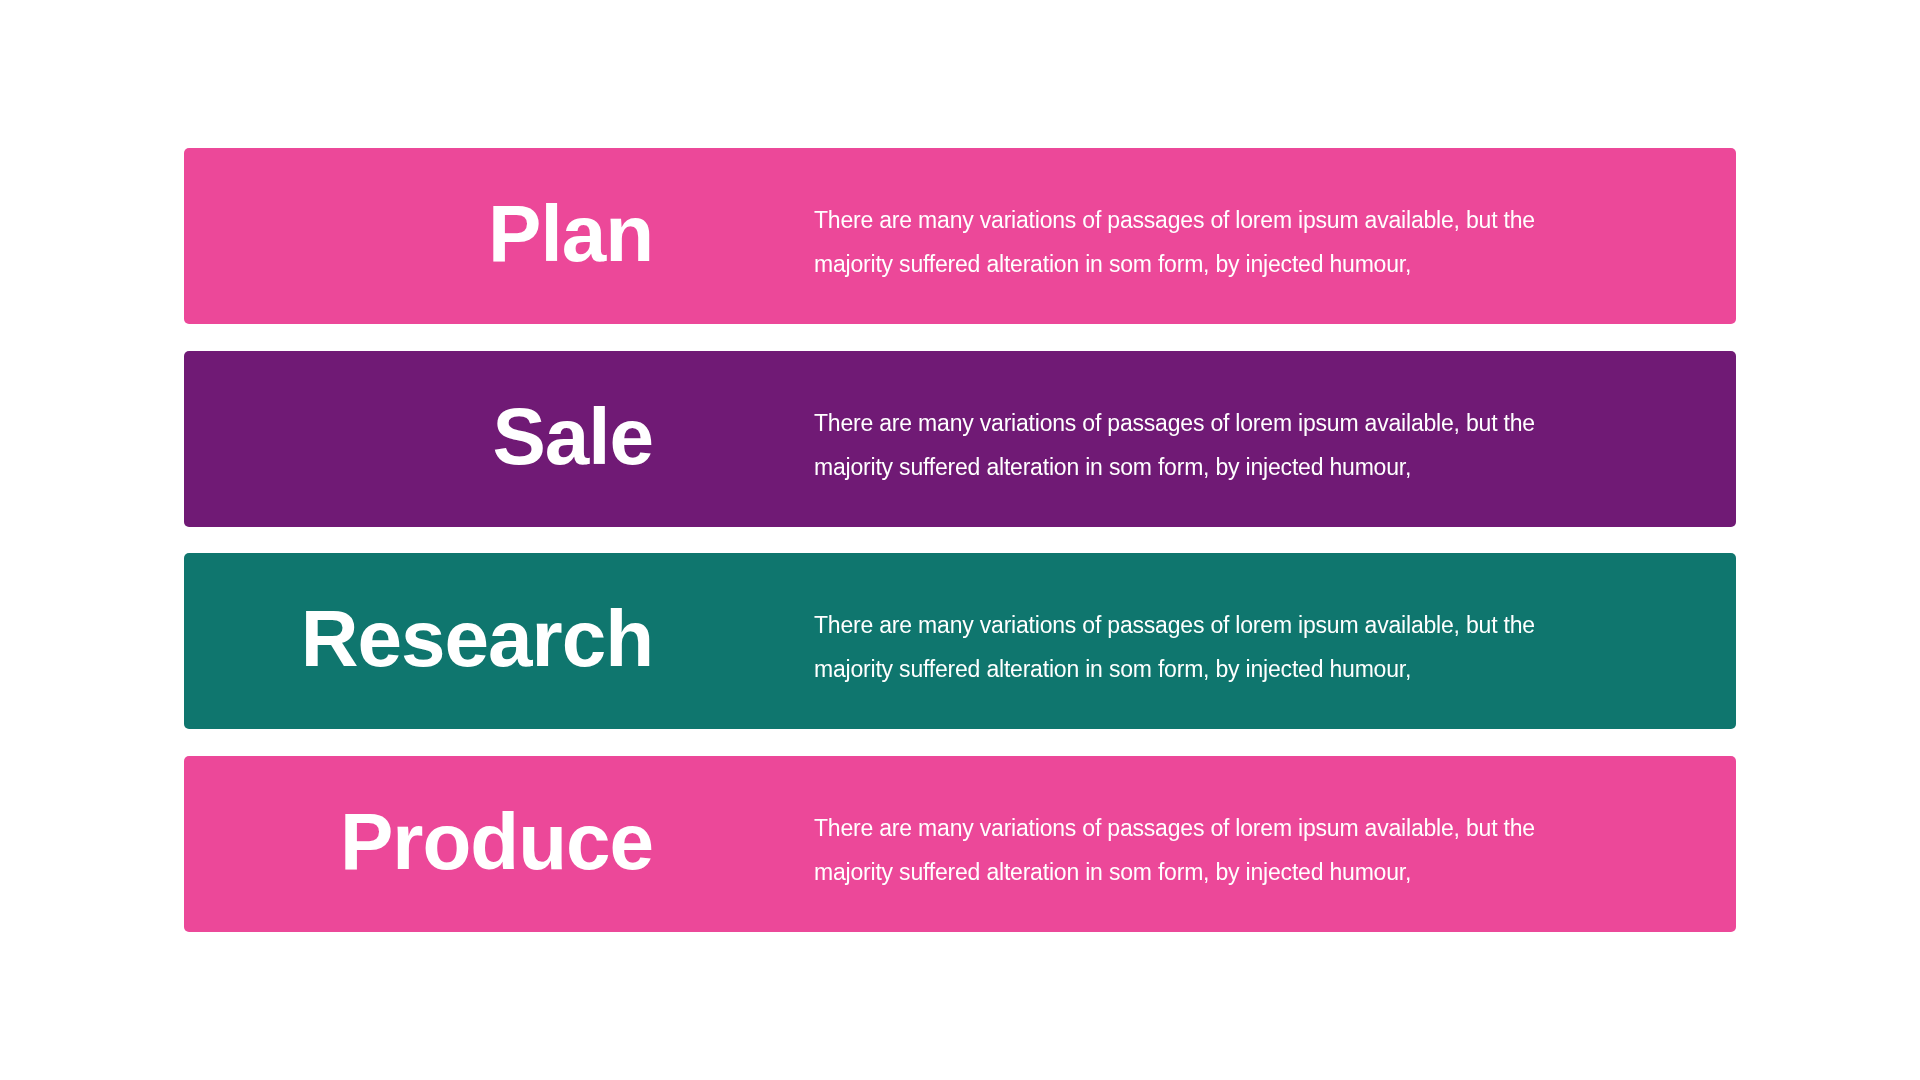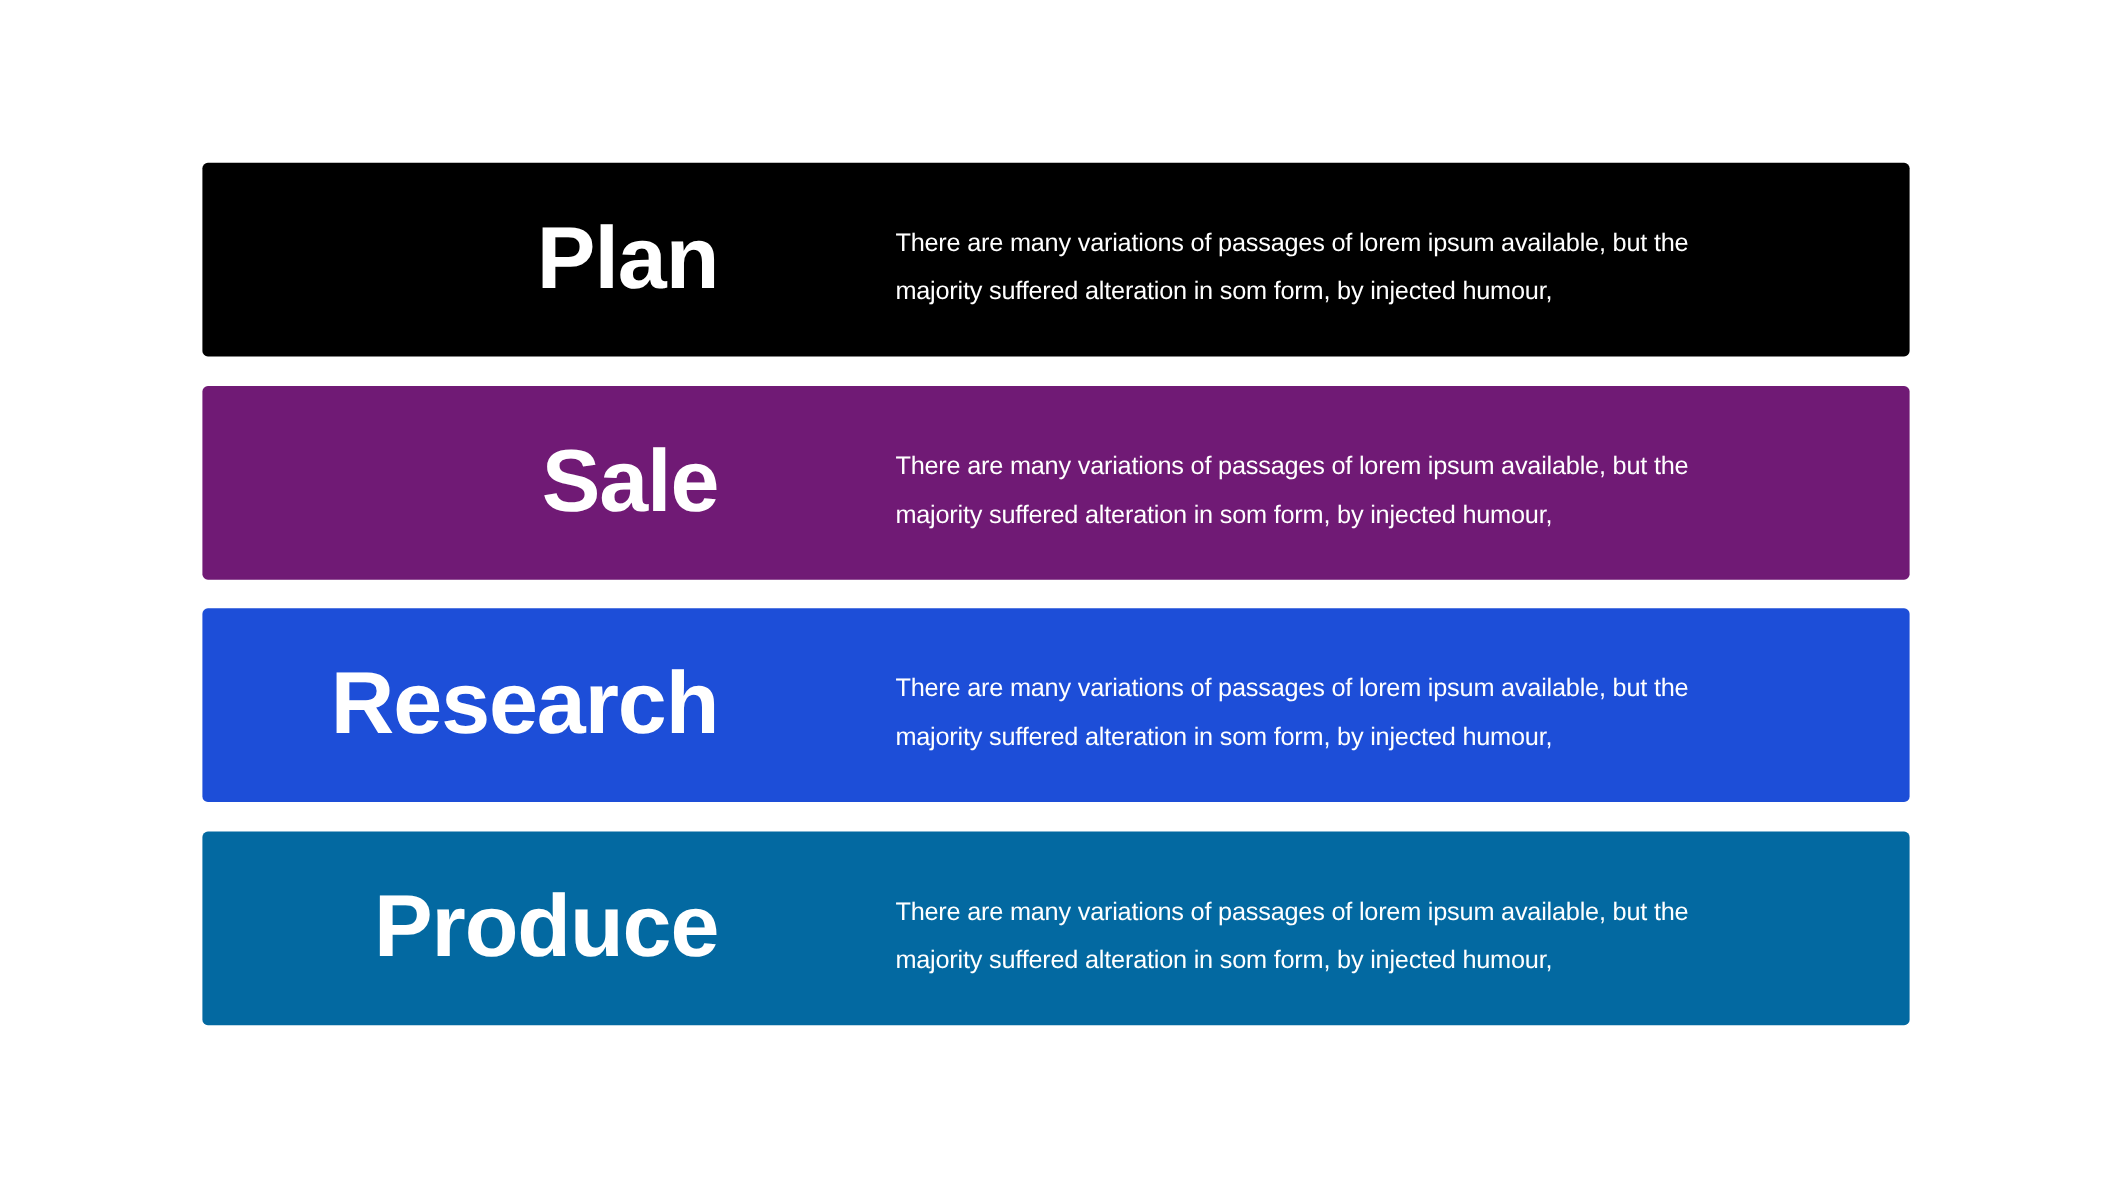--- a/index.html
+++ b/index.html
@@ -54,45 +54,45 @@
     .bar-text .line {
       display: block;
       white-space: nowrap;
     }
   </style>
 </head>
 <body>
 
 <div class="slide">
 
-  <div class="bar" style="top: 148px; background: #000000;">
+  <div class="bar" style="top: 148px; background: #ec4899;">
     <h2 class="bar-title">Plan</h2>
     <p class="bar-text">
       <span class="line">There are many variations of passages of lorem ipsum available, but the</span>
       <span class="line">majority suffered alteration in som form, by injected humour,</span>
     </p>
   </div>
 
   <div class="bar" style="top: 351px; background: #701a75;">
     <h2 class="bar-title">Sale</h2>
     <p class="bar-text">
       <span class="line">There are many variations of passages of lorem ipsum available, but the</span>
       <span class="line">majority suffered alteration in som form, by injected humour,</span>
     </p>
   </div>
 
-  <div class="bar" style="top: 553px; background: #1d4ed8;">
+  <div class="bar" style="top: 553px; background: #0f766e;">
     <h2 class="bar-title">Research</h2>
     <p class="bar-text">
       <span class="line">There are many variations of passages of lorem ipsum available, but the</span>
       <span class="line">majority suffered alteration in som form, by injected humour,</span>
     </p>
   </div>
 
-  <div class="bar" style="top: 756px; background: #0369a1;">
+  <div class="bar" style="top: 756px; background: #ec4899;">
     <h2 class="bar-title">Produce</h2>
     <p class="bar-text">
       <span class="line">There are many variations of passages of lorem ipsum available, but the</span>
       <span class="line">majority suffered alteration in som form, by injected humour,</span>
     </p>
   </div>
 
 </div>
 
 </body></html>

